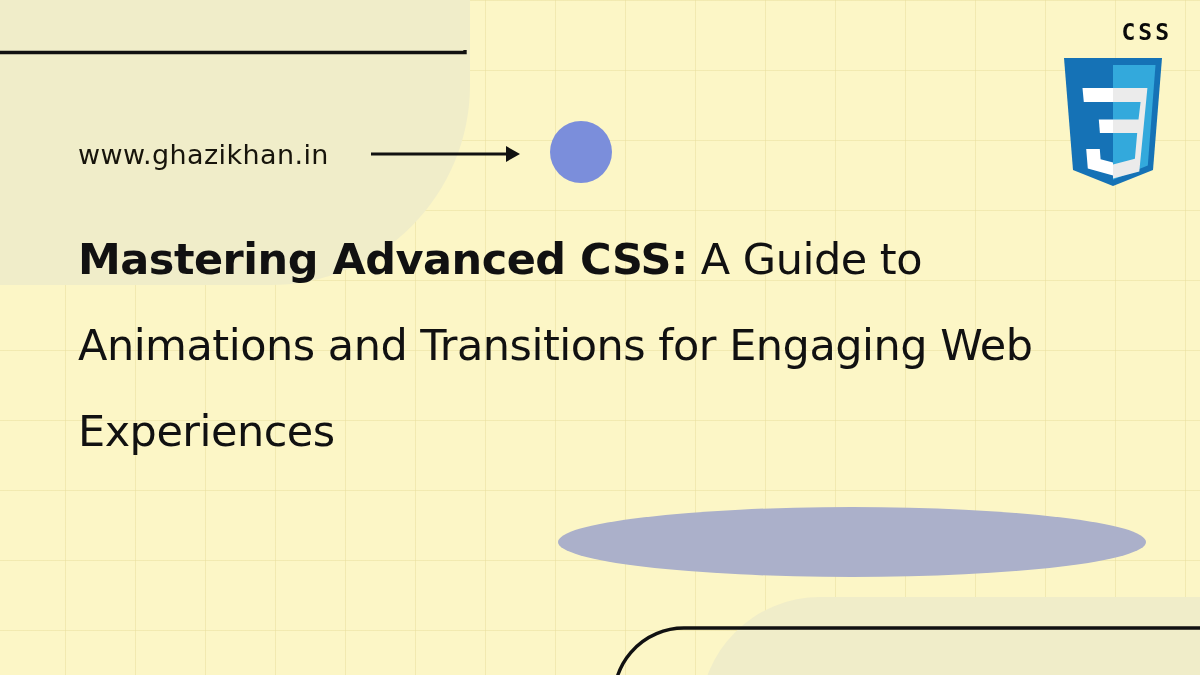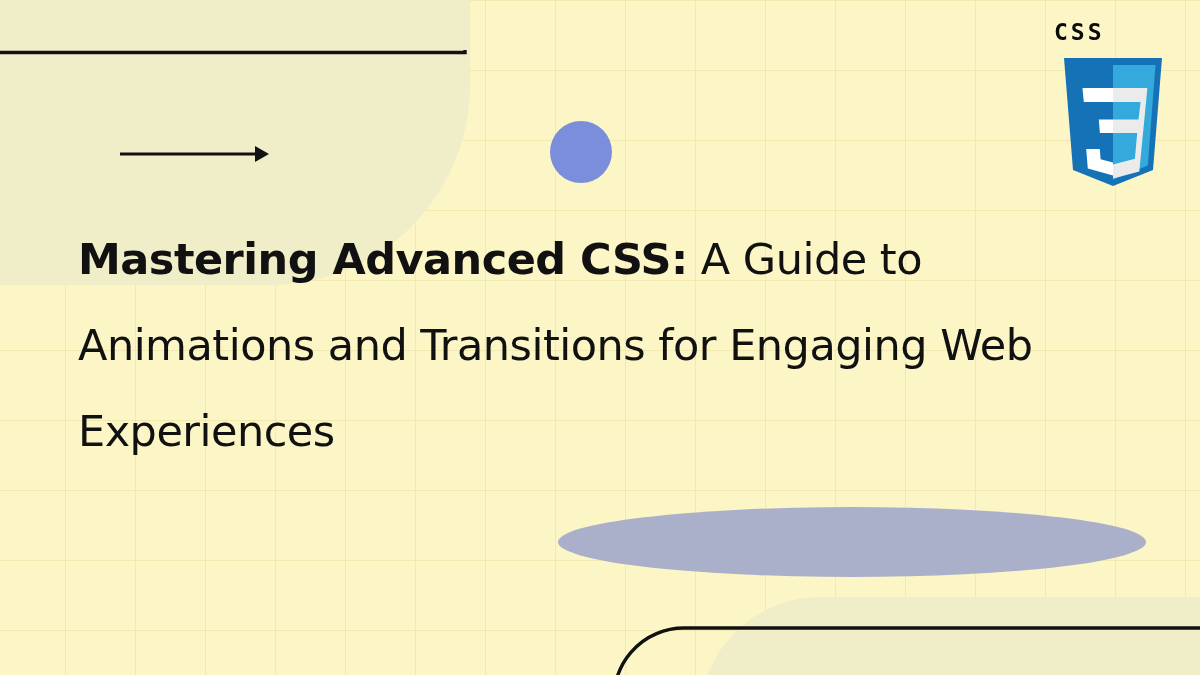--- a/index.html
+++ b/index.html
@@ -151,21 +151,21 @@
     left: 1054px;
     top: 18px;
     width: 118px;
     height: 172px;
   }
   .css-word {
     position: absolute;
     left: 0;
     top: 0;
     width: 118px;
-    text-align: left;
+    text-align: right;
     font-family: "DejaVu Sans Mono", monospace;
     font-size: 23px;
     font-weight: 700;
     color: #0a0a0a;
     letter-spacing: 3px;
     line-height: 28px;
   }
   .css-shield {
     position: absolute;
     left: 6px;
@@ -188,20 +188,21 @@
     <path d="M0 2.5 H505 A90 90 0 0 1 595 -87.5 V-420" stroke="#111111" stroke-width="3.4" fill="none" stroke-linecap="round"></path>
   </svg>
 
   <svg class="corner-curve-bottom" viewBox="0 0 640 110" fill="none">
     <path d="M15 110 V118 M15 110 A70 70 0 0 1 85 28 H640" stroke="#111111" stroke-width="3.4" fill="none" stroke-linecap="round"></path>
   </svg>
 
   <div class="ellipse"></div>
 
   <div class="url-row">
+    <span class="url-text">www.ghazikhan.in</span>
     <span class="arrow-wrap">
       <span class="arrow-line"></span>
       <span class="arrow-head"></span>
     </span>
   </div>
   <div class="dot-circle"></div>
 
   <div class="title">
     <b>Mastering Advanced CSS:</b><span> A Guide to Animations and Transitions for Engaging Web Experiences</span>
   </div>

